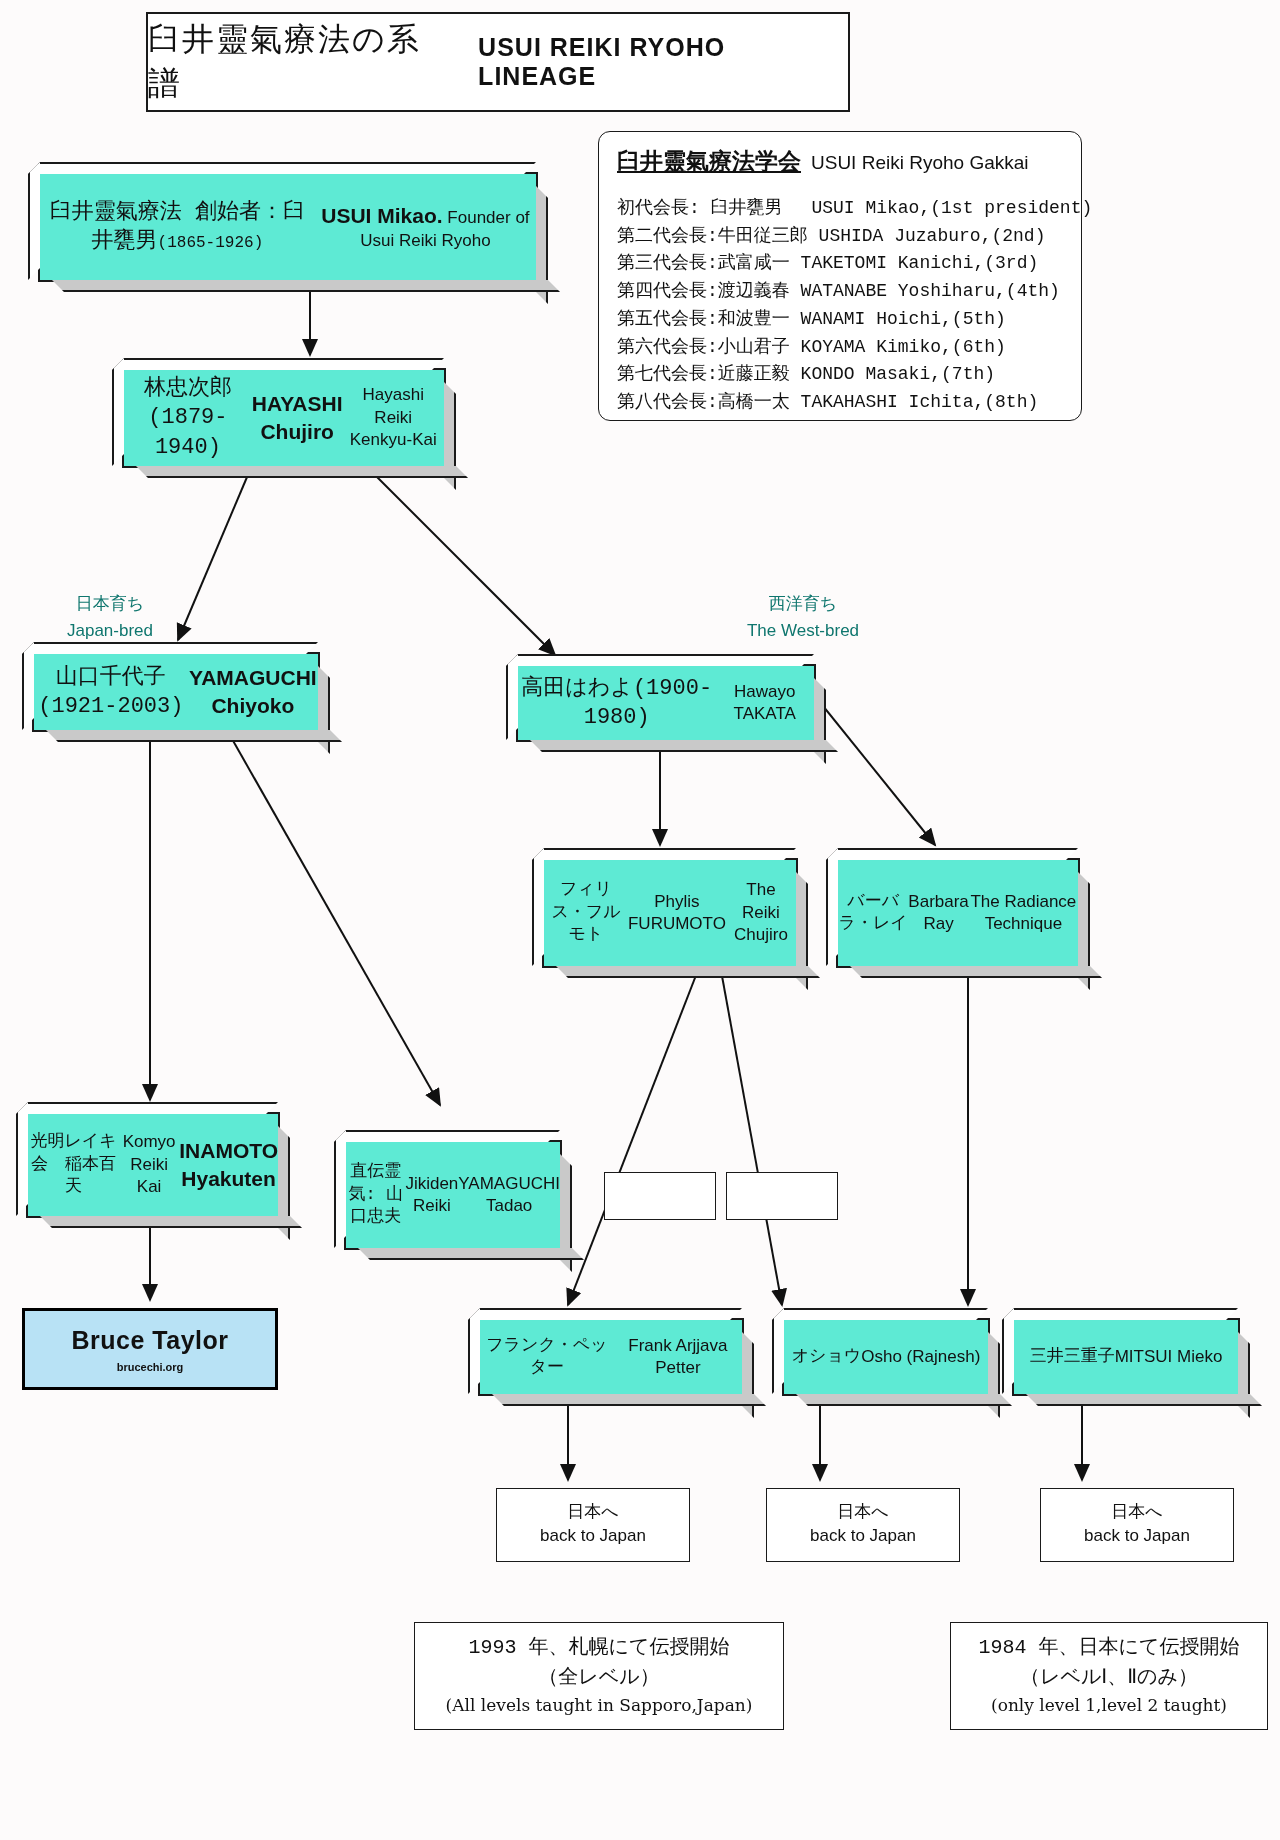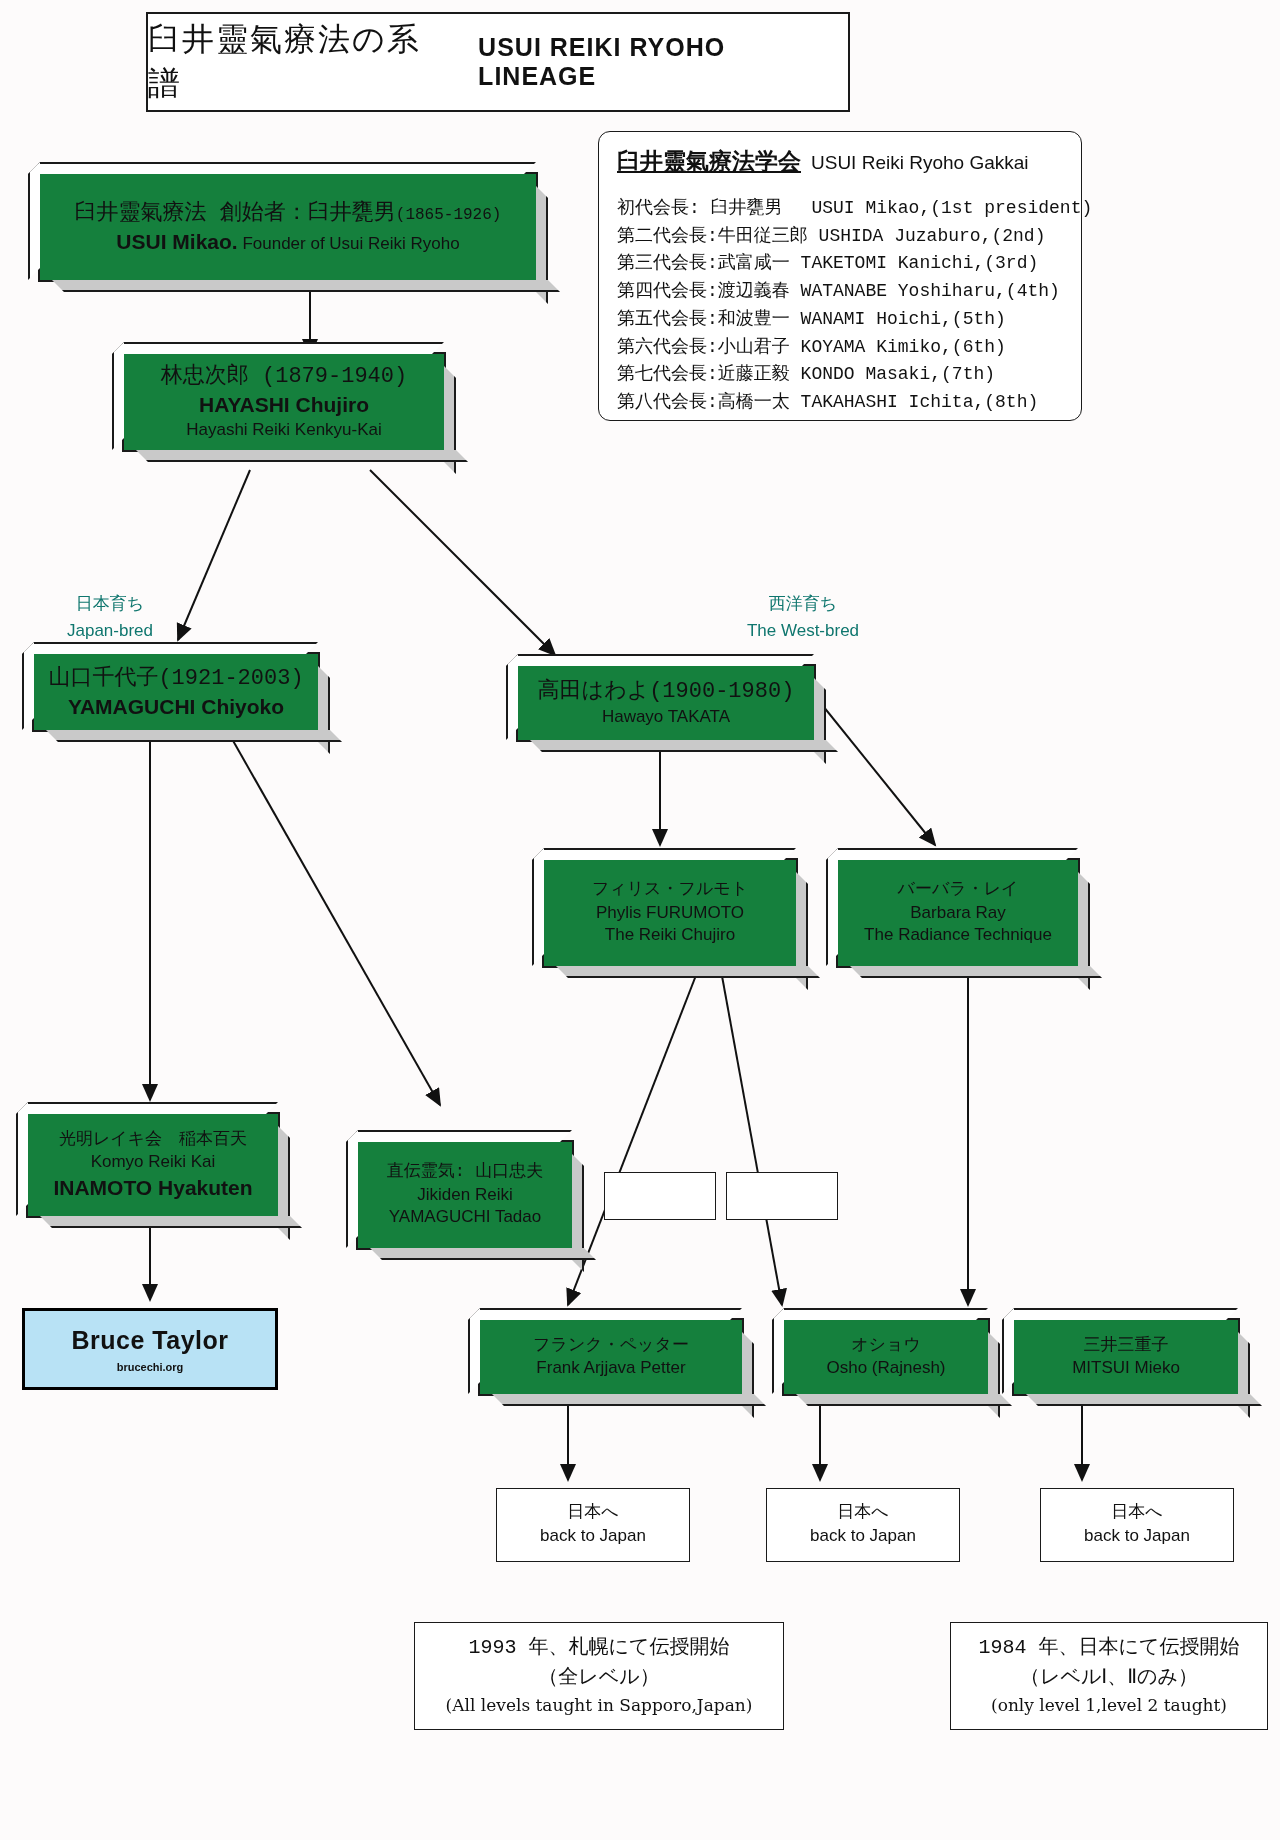--- a/index.html
+++ b/index.html
@@ -10,24 +10,24 @@
     color:#111;
     position:relative;
     overflow:hidden;
   }
   #stage{position:absolute;left:0;top:0;width:1280px;height:1840px;}
   svg.lines{position:absolute;left:0;top:0;width:1280px;height:1840px;pointer-events:none;}
 
   
   .box3d{
     position:absolute;
-    background:#15803d;
+    background:#5eead4;
     border:2px solid #1a1a1a;
     box-sizing:border-box;
-    display:flex;flex-direction:column;
+    display:flex;flex-direction:row;
     align-items:center;justify-content:center;
     text-align:center;
     line-height:1.32;
     z-index:3;
   }
   .box3d::before{ 
     content:"";position:absolute;left:-12px;top:-12px;
     width:100%;height:12px;
     background:#ffffff;
     border-top:2px solid #1a1a1a;border-left:2px solid #1a1a1a;
@@ -176,21 +176,21 @@
     <span class="shL"></span>
       <span class="shB"></span>
     <div class="r1 jpfont">
       <span>臼井靈氣療法 創始者：臼井甕男</span><span class="small">(1865-1926)</span>
     </div>
     <div>
       <span class="r2">USUI Mikao.</span><span class="r3"> Founder of Usui Reiki Ryoho</span>
     </div>
   </div>
 
-  <div class="box3d" style="left:122px;top:352px;width:324px;height:100px;">
+  <div class="box3d" style="left:122px;top:368px;width:324px;height:100px;">
     <span class="shL"></span>
       <span class="shB"></span>
     <div class="r1 jpfont">林忠次郎 (1879-1940)</div>
     <div class="r2">HAYASHI Chujiro</div>
     <div class="r3">Hayashi Reiki Kenkyu-Kai</div>
   </div>
 
   <div class="sidelabel" style="left:30px;top:592px;width:160px;">
     <div class="jpfont">日本育ち</div>
     <div>Japan-bred</div>
@@ -231,21 +231,21 @@
   </div>
 
   <div class="box3d" style="left:26px;top:1112px;width:254px;height:106px;">
     <span class="shL"></span>
       <span class="shB"></span>
     <div class="r3 jpfont">光明レイキ会　稲本百天</div>
     <div class="r3">Komyo Reiki Kai</div>
     <div class="r2">INAMOTO Hyakuten</div>
   </div>
 
-  <div class="box3d" style="left:356px;top:1140px;width:218px;height:110px;">
+  <div class="box3d" style="left:344px;top:1140px;width:218px;height:110px;">
     <span class="shL"></span>
       <span class="shB"></span>
     <div class="r3 jpfont">直伝霊気: 山口忠夫</div>
     <div class="r3">Jikiden Reiki</div>
     <div class="r3">YAMAGUCHI Tadao</div>
   </div>
 
   <div class="boxflat" style="left:604px;top:1172px;width:112px;height:48px;">
     <span></span>
   </div>

